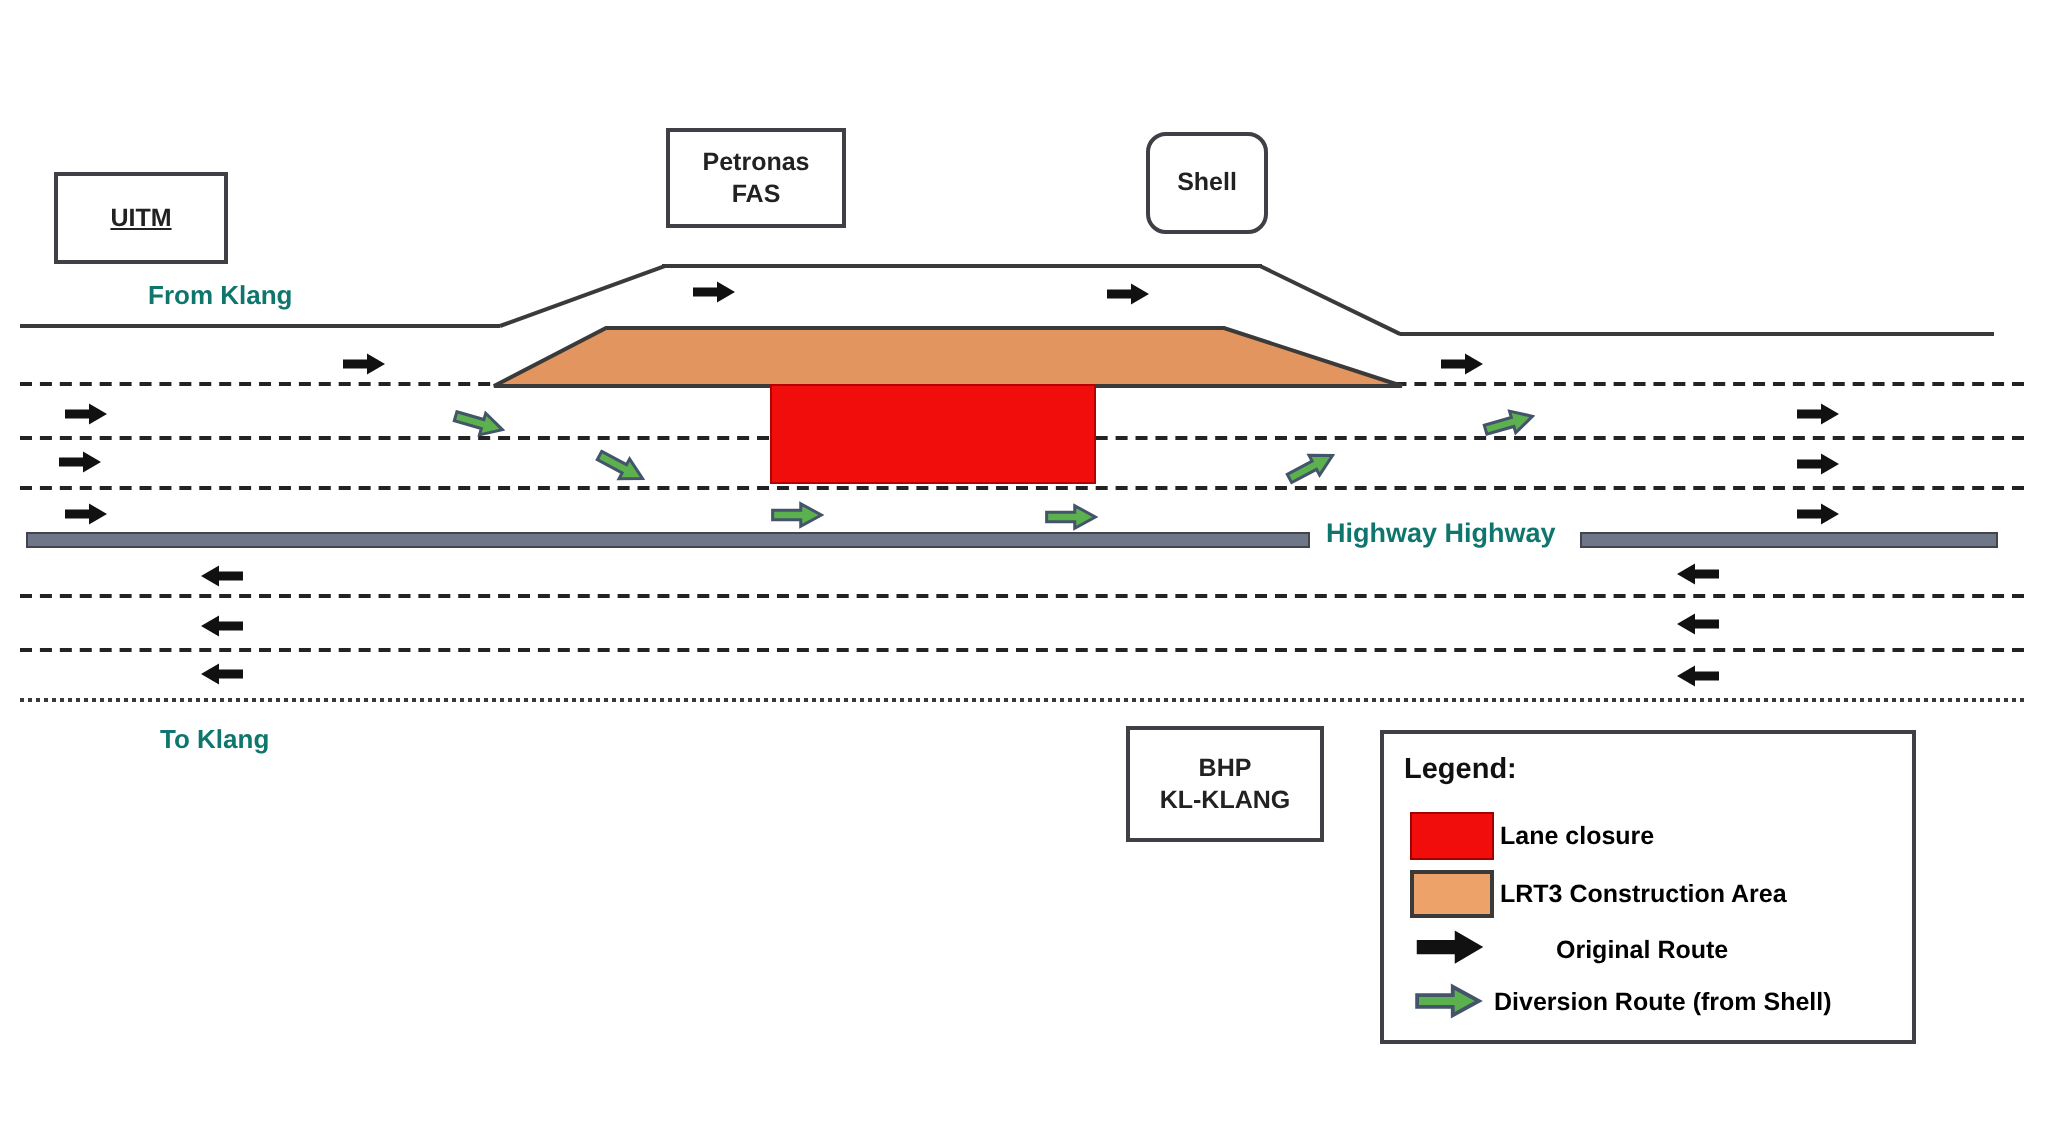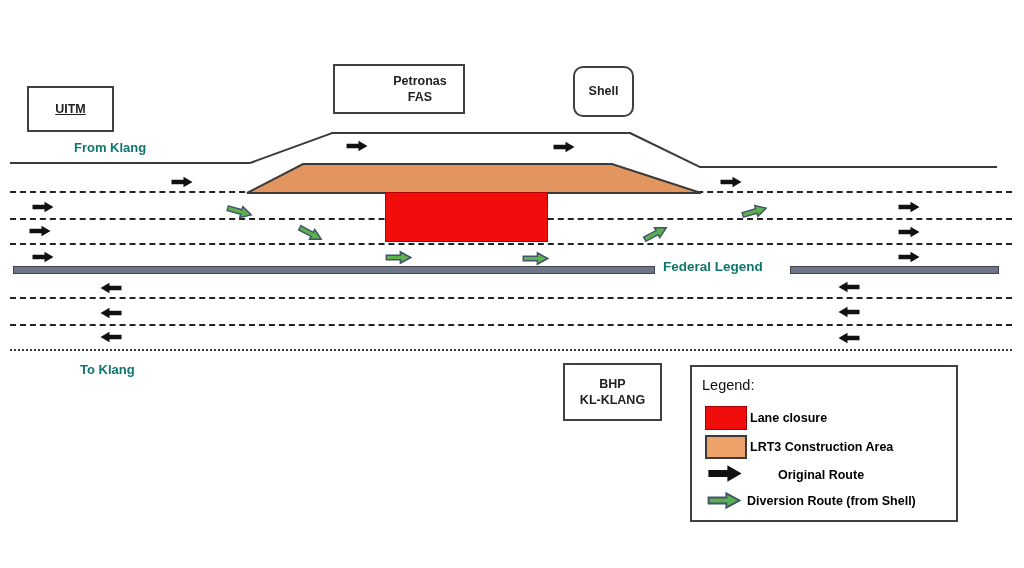--- a/index.html
+++ b/index.html
@@ -15,49 +15,49 @@
   .hline{position:absolute;height:0;border-top:2px solid #3a3a3a;}
   .diag{transform-origin:left center;}
   .dash{position:absolute;height:0;border-top:2px dashed #232323;}
   .dots{position:absolute;height:0;border-top:2px dotted #3a3a3a;}
   .median{position:absolute;height:6px;background:#6e7787;border:1px solid #44444e;}
   .lbl{position:absolute;font-weight:700;font-size:13px;color:#0f766e;white-space:nowrap;}
   .arrow{position:absolute;}
   .flip{transform:scaleX(-1);}
   .redrect{position:absolute;left:385px;top:192px;width:163px;height:50px;background:#f20d0d;border:1px solid #b30000;box-sizing:border-box;}
   .legend{position:absolute;left:690px;top:365px;width:268px;height:157px;background:#fff;border:2px solid #3f3f46;box-sizing:border-box;}
-  .legend .title{position:absolute;left:10px;top:10px;font-weight:400;font-size:14.5px;color:#111;}
+  .legend .title{position:absolute;left:10px;top:10px;font-weight:700;font-size:14.5px;color:#111;}
   .swatch{position:absolute;width:42px;height:24px;box-sizing:border-box;}
   .sw-red{background:#f20d0d;border:1px solid #a00000;}
   .sw-orange{background:#eda269;border:2px solid #3a3a3a;}
   .legend .item-label{position:absolute;font-size:12.5px;font-weight:600;color:#000000;white-space:nowrap;}
 </style>
 </head>
 <body>
 
 <div id="stage">
 
   <div class="box" style="left:27px;top:86px;width:83px;height:42px;text-decoration:underline;">
     <span>UITM</span>
   </div>
-  <div class="box" style="left:333px;top:64px;width:86px;height:46px;padding-left:42px;">
+  <div class="box" style="left:333px;top:64px;width:86px;height:46px;">
     <span>Petronas</span>
     <span>FAS</span>
   </div>
   <div class="box" style="left:573px;top:66px;width:57px;height:47px;border-radius:10px;">
     <span>Shell</span>
   </div>
   <div class="box" style="left:563px;top:363px;width:95px;height:54px;">
     <span>BHP</span>
     <span>KL-KLANG</span>
   </div>
 
   <div class="lbl" style="left:74px;top:140px;">From Klang</div>
   <div class="lbl" style="left:80px;top:362px;">To Klang</div>
-  <div class="lbl" style="left:663px;top:259px;font-size:13.5px;">Federal Legend</div>
+  <div class="lbl" style="left:663px;top:259px;font-size:13.5px;">Highway Highway</div>
 
   <div class="hline" style="left:10px;top:162px;width:240px;"></div>
   <div class="hline diag" style="left:250px;top:162px;width:88px;transform:rotate(-20deg);"></div>
   <div class="hline" style="left:331px;top:132px;width:300px;"></div>
   <div class="hline diag" style="left:630px;top:132px;width:78px;transform:rotate(25.9deg);"></div>
   <div class="hline" style="left:700px;top:166px;width:297px;"></div>
 
   <div class="dash" style="left:10px;top:191px;width:1002px;"></div>
   <div class="dash" style="left:10px;top:218px;width:1002px;"></div>
   <div class="dash" style="left:10px;top:243px;width:1002px;"></div>

